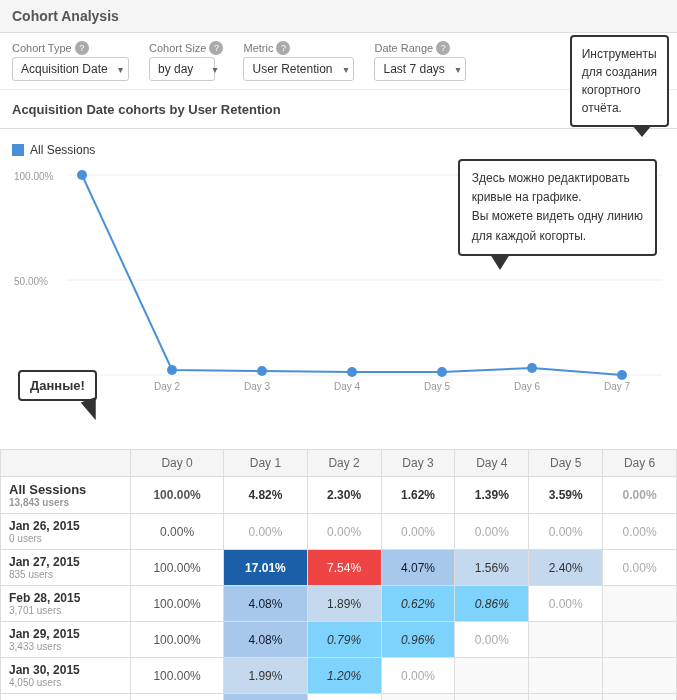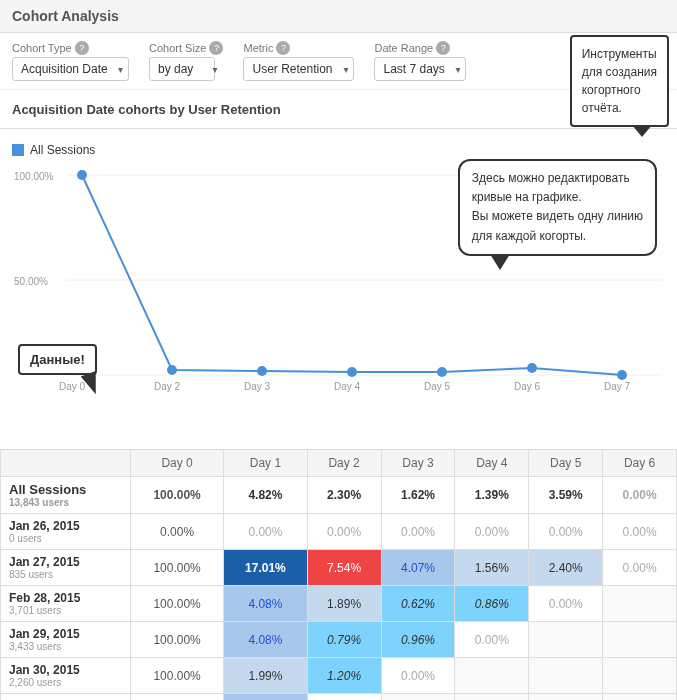--- a/index.html
+++ b/index.html
@@ -110,21 +110,21 @@
       margin-top: 4px;
     }
 
     
     .chart-tooltip {
       position: absolute;
       right: 50px;
       top: 40px;
       background: #fff;
       border: 2px solid #333;
-      border-radius: 12px;
+      border-radius: 4px;
       padding: 8px 12px;
       font-size: 12px;
       line-height: 1.6;
       max-width: 260px;
       z-index: 10;
     }
     .chart-tooltip-arrow {
       position: absolute;
       bottom: -16px;
       left: 30px;
@@ -167,21 +167,21 @@
       padding: 5px 8px;
       text-align: center;
       vertical-align: middle;
     }
     .row-label { text-align: left !important; }
     .row-label .row-main { font-weight: bold; font-size: 12px; color: #333; }
     .row-label .row-sub { font-size: 10px; color: #999; }
 
     .cell-highlight-dark { background: #1a5fa8; color: #ffffff; font-weight: bold; }
     .cell-highlight-med { background: #ef4444; color: #fff; }
-    .cell-highlight-light { background: #a8c8eb; color: #1d4ed8; }
+    .cell-highlight-light { background: #a8c8eb; color: #0f172a; }
     .cell-highlight-lighter { background: #c5d9ee; color: #333; }
     .cell-highlight-lightest { background: #7dd3fc; color: #333; font-style: italic; }
     .cell-100 { color: #555; }
     .cell-zero { color: #aaa; }
     .cell-empty { background: #f9f9f9; }
 
     .all-sessions-row td { background: #fff; font-weight: bold; }
     .all-sessions-row .row-label .row-main { font-size: 13px; }
   </style>
 </head>
@@ -258,21 +258,21 @@
   <div class="legend-row">
     <div class="legend-dot"></div>
     <span class="legend-label">All Sessions</span>
   </div>
 
   <div class="chart-tooltip" style="top:30px;right:20px;">
     <span>Здесь можно редактировать<br>кривые на графике.<br>Вы можете видеть одну линию<br>для каждой когорты.</span>
     <div class="chart-tooltip-arrow"></div>
   </div>
 
-  <div class="data-annotation" style="left:18px;bottom:74px;">
+  <div class="data-annotation" style="left:18px;bottom:48px;">
     <span>Данные!</span>
     <div style="position:absolute;bottom:-22px;right:-5px;width:0;height:0;border-left:8px solid transparent;border-right:8px solid transparent;border-top:22px solid #333;transform:rotate(-20deg);"></div>
   </div>
 
   <div class="chart-svg-container">
     <svg width="653" height="230">
 
       <text x="2" y="15" font-size="10" fill="#999">100.00%</text>
       <text x="2" y="120" font-size="10" fill="#999">50.00%</text>
 
@@ -377,21 +377,21 @@
           <td class="cell-highlight-light">4.08%</td>
           <td class="cell-highlight-lightest">0.79%</td>
           <td class="cell-highlight-lightest">0.96%</td>
           <td class="cell-zero">0.00%</td>
           <td class="cell-empty"></td>
           <td class="cell-empty"></td>
         </tr>
         <tr>
           <td class="row-label">
             <div class="row-main">Jan 30, 2015</div>
-            <div class="row-sub">2,260 users</div>
+            <div class="row-sub">4,050 users</div>
           </td>
           <td class="cell-100">100.00%</td>
           <td class="cell-highlight-lighter">1.99%</td>
           <td class="cell-highlight-lightest">1.20%</td>
           <td class="cell-zero">0.00%</td>
           <td class="cell-empty"></td>
           <td class="cell-empty"></td>
           <td class="cell-empty"></td>
         </tr>
         <tr>

